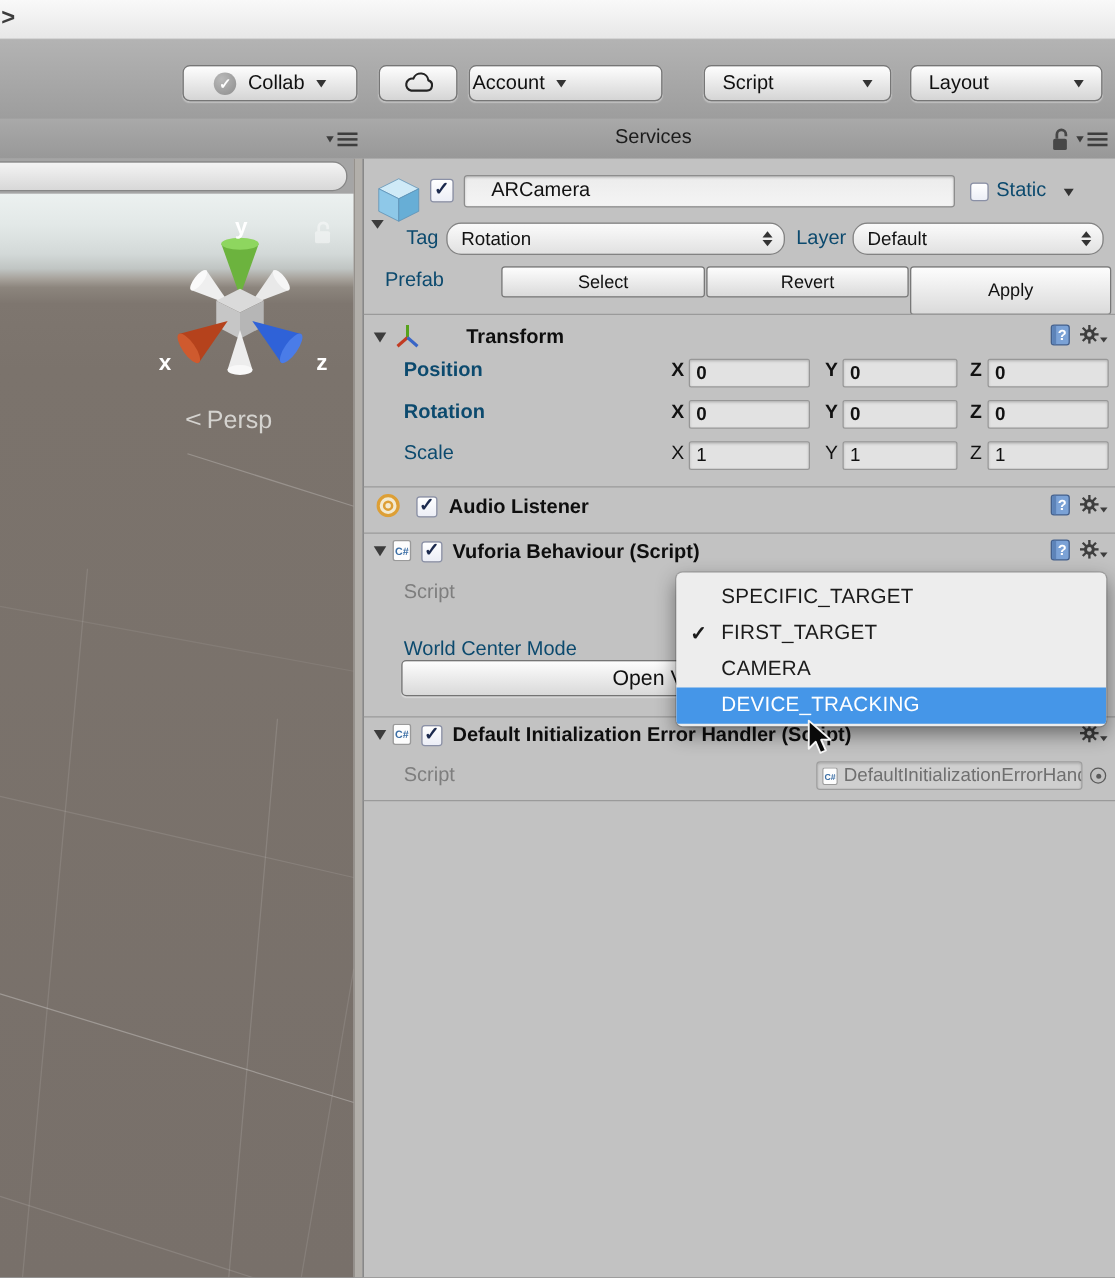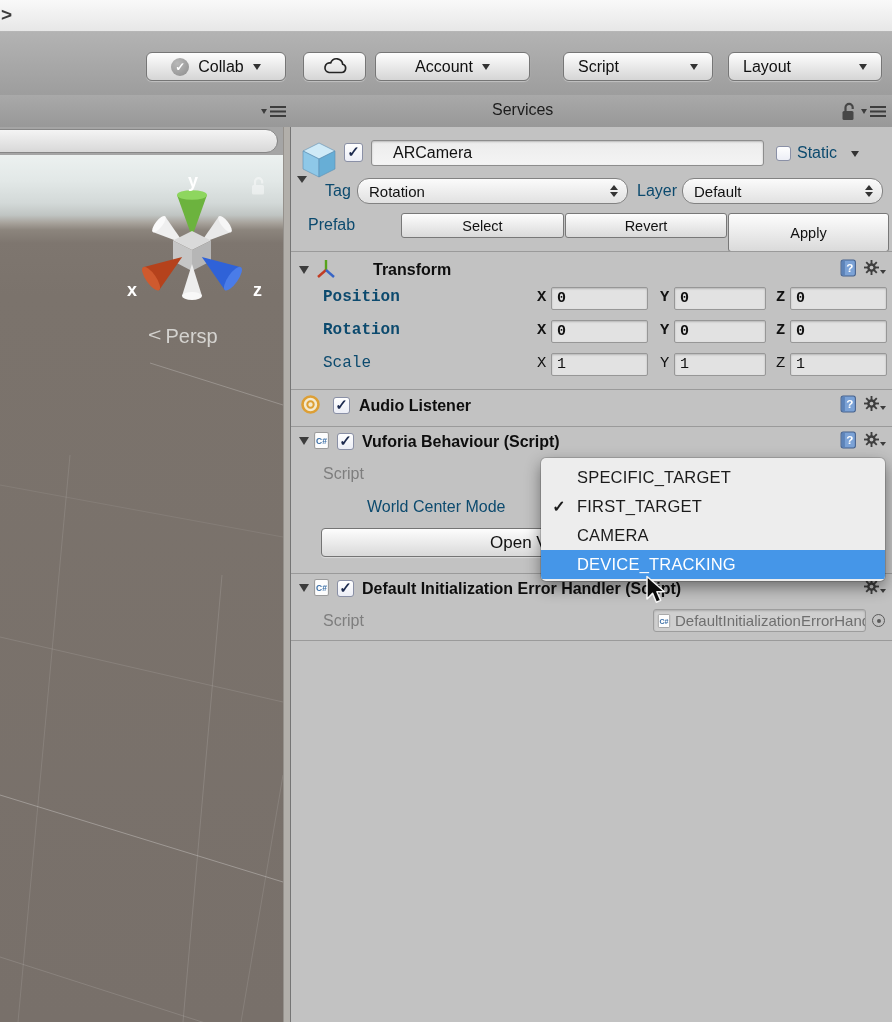--- a/index.html
+++ b/index.html
@@ -54,21 +54,21 @@
   .popupsel{border:1px solid #828282;border-radius:12px;background:linear-gradient(#fbfbfb,#e1e1e1);
       box-sizing:border-box;display:flex;align-items:center;font-size:15px;padding:0 9px 0 11px;justify-content:space-between;}
   .btn{border:1px solid #787878;border-radius:3px;background:linear-gradient(#fdfdfd,#dadada);
       box-sizing:border-box;display:flex;align-items:center;justify-content:center;font-size:14.5px;}
   .bigbtn{border:1px solid #747474;border-radius:4px;background:linear-gradient(#fdfdfd,#d9d9d9);
       box-shadow:0 1px 1px rgba(255,255,255,.4);box-sizing:border-box;font-size:17px;}
   .ctitle{font-size:16px;font-weight:bold;color:#0e0e0e;}
   .rowlabel{font-size:16px;color:#0c4a6e;}
   .graylabel{font-size:16px;color:#7e7e7e;}
   .axl{font-size:15.5px;font-weight:bold;}
-  .trow{left:0;width:602px;height:23px;font-family:Liberation Mono, monospace;}
+  .trow{left:0;width:602px;height:23px;}
   .trow .vfield{position:absolute;top:0;height:23px;}
   .trow span{position:absolute;top:1px;}
   .picker{width:13px;height:13px;border:1.5px solid #5a5a5a;border-radius:50%;box-sizing:border-box;
       display:flex;align-items:center;justify-content:center;}
   .picker i{width:4px;height:4px;border-radius:50%;background:#5a5a5a;}
   .gearwrap{display:flex;align-items:flex-end;}
   .gearwrap .tiny{width:0;height:0;border-left:3px solid transparent;border-right:3px solid transparent;border-top:4px solid #3d3d3d;margin-left:1px;margin-bottom:1px;}
   
   .popup{left:250px;top:331px;width:344px;height:123px;background:#ededed;border-radius:5px;overflow:hidden;
       box-shadow:0 6px 16px rgba(0,0,0,.45),0 0 0 1px rgba(0,0,0,.14);padding-top:5px;box-sizing:border-box;z-index:40;}
@@ -93,21 +93,21 @@
     <div class="abs tbtn" style="left:146px;width:140px;">
       <span class="collab-ic">✓</span>
       <span>Collab</span>
       <span class="dar"></span>
     </div>
     <div class="abs tbtn" style="left:303px;width:63px;">
       <svg width="30" height="21" viewBox="0 0 30 21">
         <path d="M9 16.5 h12.5 a4.2 4.2 0 0 0 1.2 -8.2 a6.2 6.2 0 0 0 -12 -1.4 A4.6 4.6 0 0 0 9 16.5 z" fill="none" stroke="#242424" stroke-width="1.7" stroke-linejoin="round"></path>
       </svg>
     </div>
-    <div class="abs tbtn" style="left:375px;width:155px;padding:0 2px;justify-content:center;">
+    <div class="abs tbtn" style="left:375px;width:155px;padding:0 2px;justify-content:flex-start;">
       <span>Account</span>
       <span class="dar"></span>
     </div>
     <div class="abs tbtn" style="left:563px;width:150px;padding:0 14px;justify-content:space-between;">
       <span>Script</span>
       <span class="dar"></span>
     </div>
     <div class="abs tbtn" style="left:728px;width:154px;padding:0 14px;justify-content:space-between;">
       <span>Layout</span>
       <span class="dar"></span>
@@ -356,21 +356,21 @@
         <rect x="7" y="0" width="2" height="16" transform="rotate(90 8 8)"></rect>
         <rect x="7" y="0" width="2" height="16" transform="rotate(135 8 8)"></rect>
         <circle cx="8" cy="8" r="4.6"></circle>
           </g>
         <circle cx="8" cy="8" r="2" fill="#c2c2c2"></circle>
       </svg>
         <span class="tiny"></span>
     </div>
 
     <span class="abs graylabel" style="left:32px;top:338px;">Script</span>
-    <span class="abs rowlabel" style="left:32px;top:371px;margin-left:44px;">World Center Mode</span>
+    <span class="abs rowlabel" style="left:32px;top:384px;">World Center Mode</span>
 
     <div class="abs bigbtn" style="left:30px;top:401px;width:561px;height:29px;">
       <span class="abs" style="left:168px;top:4px;font-size:17px;">Open V</span>
     </div>
 
     <div class="abs sep" style="top:446px;"></div>
 
     <span class="abs fold" style="left:8px;top:457px;"></span>
     <svg class="abs" style="left:22px;top:452px;" width="17" height="17" viewBox="0 0 16 16">
       <rect x="1.5" y="0.5" width="13" height="15" rx="1.5" fill="#fdfdfd" stroke="#9a9a9a"></rect>

